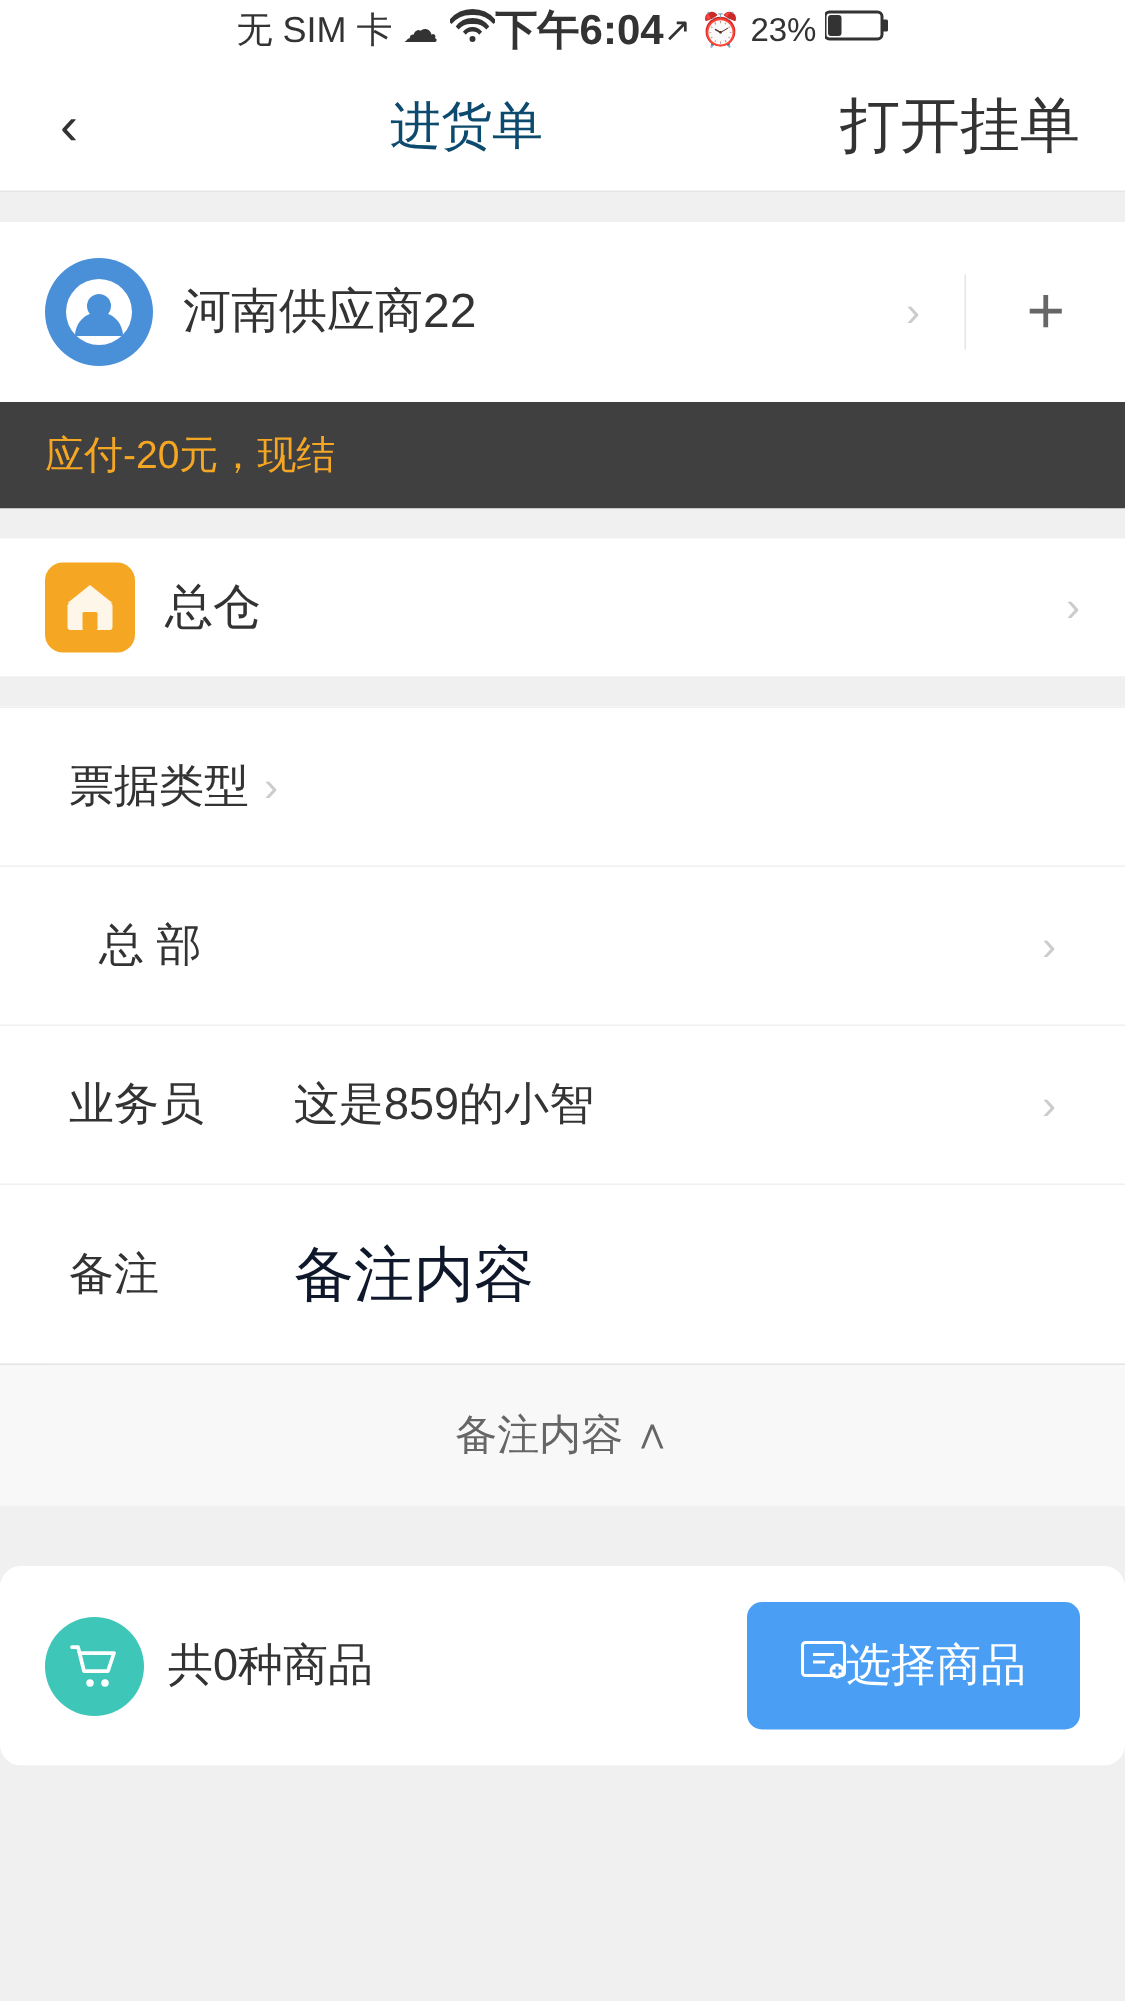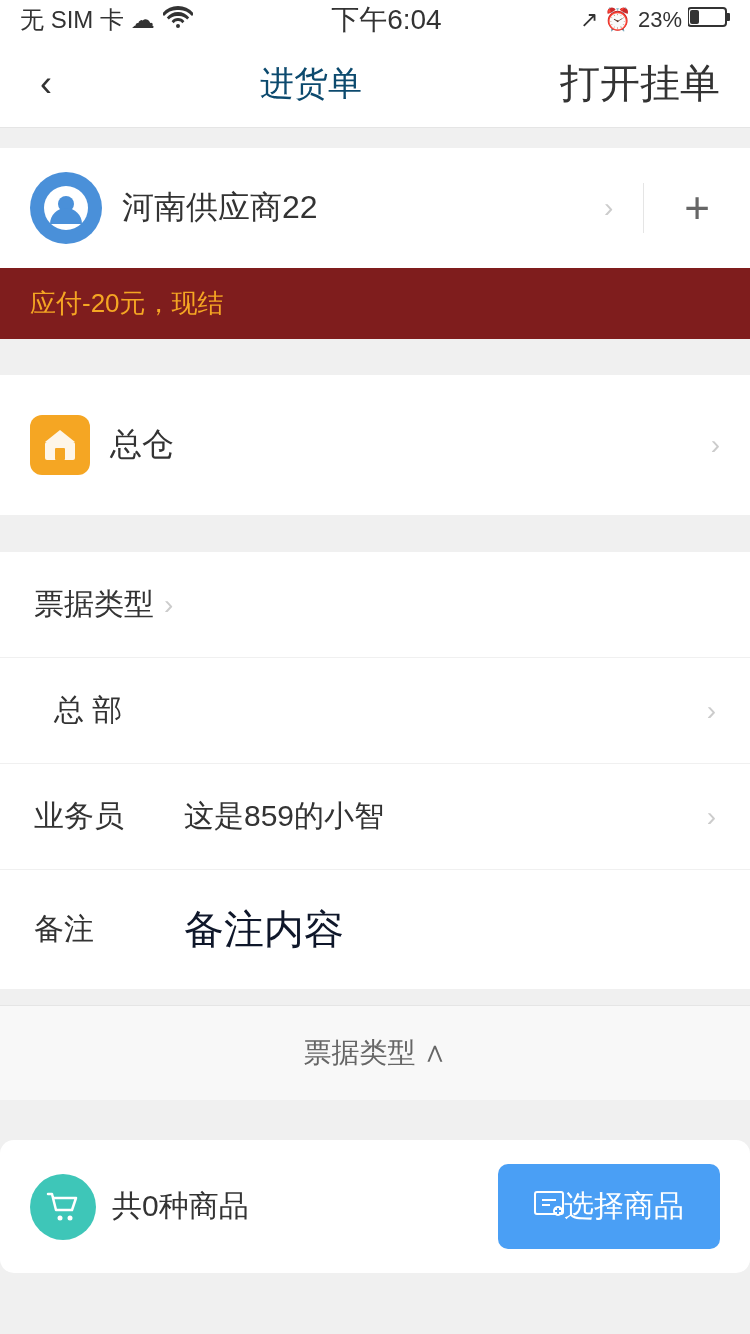--- a/index.html
+++ b/index.html
@@ -13,33 +13,33 @@
       color: #333;
     }
 
     
     .status-bar {
       width: 750px;
       height: 40px;
       background: #fff;
       display: flex;
       align-items: center;
-      justify-content: space-between;
+      justify-content: center;
       padding: 0 20px;
       font-size: 24px;
       color: #333;
     }
     .status-left {
       display: flex;
       align-items: center;
       gap: 8px;
     }
     .status-center {
       font-size: 28px;
-      font-weight: 400;
+      font-weight: 700;
     }
     .status-right {
       display: flex;
       align-items: center;
       gap: 6px;
       font-size: 22px;
     }
 
     
     .nav-bar {
@@ -72,21 +72,21 @@
 
     
     .section-divider {
       height: 20px;
       background: #f0f0f0;
     }
 
     
     .card {
       background: #fff;
-      margin-bottom: 16px;
+      margin-bottom: 0;
       border-radius: 30px;
     }
 
     
     .supplier-row {
       display: flex;
       align-items: center;
       padding: 24px 30px;
       background: #fff;
       border-bottom: none;
@@ -131,31 +131,31 @@
     }
     .add-btn {
       font-size: 44px;
       color: #666;
       cursor: pointer;
       padding: 10px;
     }
 
     
     .notice-bar {
-      background: #7f1d1d;
+      background: #404040;
       padding: 18px 30px;
       font-size: 26px;
       color: #f5a623;
     }
 
     
     .warehouse-row {
       display: flex;
       align-items: center;
-      padding: 40px 30px;
+      padding: 16px 30px;
       background: #fff;
       border-top: 1px solid #f0f0f0;
     }
     .warehouse-icon {
       width: 60px;
       height: 60px;
       border-radius: 12px;
       background: #f5a623;
       display: flex;
       align-items: center;
@@ -172,21 +172,21 @@
     }
     .chevron {
       color: #ccc;
       font-size: 28px;
     }
 
     
     .form-row {
       display: flex;
       align-items: center;
-      padding: 32px 34px;
+      padding: 32px 46px;
       background: #fff;
       border-top: 1px solid #f0f0f0;
       min-height: 100px;
     }
     .form-label {
       font-size: 30px;
       color: #333;
       width: 130px;
       flex-shrink: 0;
     }
@@ -355,21 +355,21 @@
     <span class="chevron">›</span>
   </div>
 
   <div class="form-row">
     <span class="form-label">备注</span>
     <span class="form-placeholder">备注内容</span>
   </div>
 </div>
 
 <div class="collapse-row">
-  <span>票据类型 ∧</span>
+  <span>备注内容 ∧</span>
 </div>
 
 <div class="section-divider"></div>
 
 <div class="bottom-bar">
   <div class="product-count-area">
     <div class="cart-icon-circle">
       <svg width="34" height="30" viewBox="0 0 34 30" fill="none">
         <path d="M2 2h4l4 16h16l4-12H8" stroke="white" stroke-width="2.5" stroke-linecap="round" stroke-linejoin="round" fill="none"></path>
         <circle cx="14" cy="26" r="2.5" fill="white"></circle>

